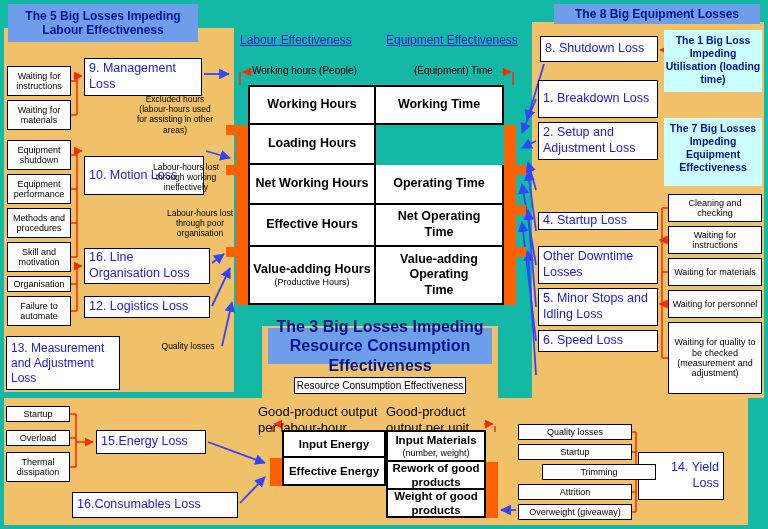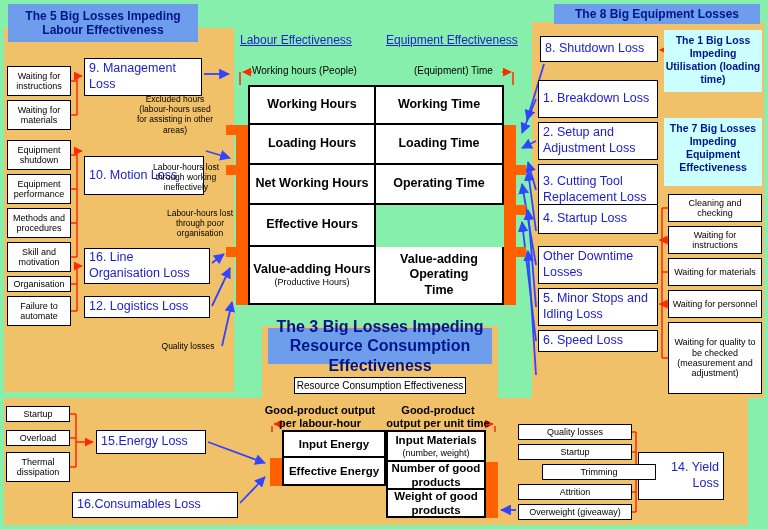--- a/index.html
+++ b/index.html
@@ -1,33 +1,33 @@
 <!DOCTYPE html>
 <html style="--panel: #F1C169; --header-bg: #6E9EEB; --header-text: #00148C; --cyan-bg: #CCFFFF; --loss-text: #2020D0; --link-text: #2222CC; --bar-orange: #FF6000; --arrow-red: #FF2A00; --arrow-blue: #3344FF;"><head>
 <meta charset="utf-8">
 <style>
   html,body{margin:0;padding:0;background:#fff}
-  .stage{position:relative;width:768px;height:529px;background:#86efac;font-family:"Liberation Sans",sans-serif;color:#000;overflow:hidden}
+  .stage{position:relative;width:768px;height:529px;background:#14b8a6;font-family:"Liberation Sans",sans-serif;color:#000;overflow:hidden}
   .abs{position:absolute;box-sizing:border-box}
   .panel{background:var(--panel)}
   .bhdr{background:var(--header-bg);color:var(--header-text);font-weight:bold;display:flex;align-items:center;justify-content:center;text-align:center;line-height:1.2}
   .chdr{background:var(--cyan-bg);color:var(--header-text);font-weight:bold;text-align:center;font-size:10.5px;line-height:1.25;padding-top:4px}
   .wbox{background:#fff;border:1px solid #000;font-size:9px;line-height:1.15;display:flex;align-items:center;justify-content:center;text-align:center;padding:1px}
   .lossbox{background:#fff;border:1px solid #000;color:var(--loss-text);font-size:12.5px;line-height:1.25;display:flex;align-items:center;padding:1px 4px}
   .lossbox.ctr{justify-content:center;text-align:right}
   .cell{background:#fff;border:2px solid #000;font-weight:bold;font-size:12.5px;line-height:1.25;display:flex;flex-direction:column;align-items:center;justify-content:center;text-align:center;padding:0 2px}
   .cell.nt{border-top-width:0}
   .cell.nl{border-left-width:0}
   .cell.sm{font-size:11.5px}
   .cell .sub{font-size:9px;font-weight:normal}
   .orange{background:var(--bar-orange)}
   .note{font-size:8.5px;line-height:1.2;text-align:center}
   .linkhead{color:var(--link-text);text-decoration:underline;font-size:12px;cursor:pointer;white-space:nowrap}
   .axis{font-size:10px;white-space:nowrap}
-  .bcolhdr{font-size:11px;font-weight:bold;text-align:center;line-height:1.2}
+  .bcolhdr{font-size:13px;font-weight:normal;text-align:left;line-height:1.2}
   .resbox{background:#fff;border:1px solid #000;font-size:10px;display:flex;align-items:center;justify-content:center;text-align:center}
   .arrows{position:absolute;left:0;top:0;pointer-events:none}
   .ln-red path{stroke:var(--arrow-red);fill:none;stroke-width:1.5}
   .ln-blue path{stroke:var(--arrow-blue);fill:none;stroke-width:1.8}
   .fr{fill:var(--arrow-red)}
   .fb{fill:var(--arrow-blue)}
 </style>
 </head>
 <body>
 
@@ -105,75 +105,75 @@
   <div class="abs wbox" style="left:7px;top:174px;width:64px;height:30px">Equipment performance</div>
   <div class="abs wbox" style="left:7px;top:242px;width:64px;height:30px">Skill and motivation</div>
   <div class="abs wbox" style="left:7px;top:208px;width:64px;height:30px">Methods and procedures</div>
   <div class="abs wbox" style="left:7px;top:276px;width:64px;height:16px">Organisation</div>
   <div class="abs wbox" style="left:7px;top:296px;width:64px;height:30px">Failure to automate</div>
 
   <div class="abs lossbox" style="left:84px;top:58px;width:118px;height:38px">9. Management Loss</div>
   <div class="abs lossbox" style="left:84px;top:156px;width:120px;height:39px">10. Motion Loss</div>
   <div class="abs lossbox" style="left:84px;top:248px;width:126px;height:36px">16. Line Organisation Loss</div>
   <div class="abs lossbox" style="left:84px;top:296px;width:126px;height:22px">12. Logistics Loss</div>
+  <div class="abs lossbox" style="left:6px;top:336px;width:114px;height:54px;font-size:12px">13. Measurement and Adjustment Loss</div>
 
   <div class="abs note" style="left:136px;top:94px;width:78px">Excluded hours (labour-hours used for assisting in other areas)</div>
   <div class="abs note" style="left:142px;top:162px;width:88px">Labour-hours lost through working ineffectively</div>
   <div class="abs note" style="left:166px;top:208px;width:68px">Labour-hours lost through poor organisation</div>
   <div class="abs note" style="left:156px;top:341px;width:64px">Quality losses</div>
 
   <div class="abs cell" style="left:248px;top:85px;width:128px;height:40px">Working Hours</div>
   <div class="abs cell nt" style="left:248px;top:125px;width:128px;height:40px">Loading Hours</div>
   <div class="abs cell nt" style="left:248px;top:165px;width:128px;height:40px">Net Working Hours</div>
   <div class="abs cell nt" style="left:248px;top:205px;width:128px;height:42px">Effective Hours</div>
   <div class="abs cell nt" style="left:248px;top:247px;width:128px;height:58px">
     <span>Value-adding Hours</span>
     <span class="sub">(Productive Hours)</span>
   </div>
 
   <div class="abs cell nl" style="left:376px;top:85px;width:128px;height:40px">Working Time</div>
-  <div class="abs cell nt nl" style="left:376px;top:125px;width:128px;height:40px">Loading Time</div>
   <div class="abs cell nt nl" style="left:376px;top:165px;width:128px;height:40px">Operating Time</div>
+  <div class="abs cell nt nl" style="left:376px;top:205px;width:128px;height:42px;padding:0 16px">Net Operating Time</div>
   <div class="abs cell nt nl" style="left:376px;top:247px;width:128px;height:58px;padding:0 20px">Value-adding Operating Time</div>
 
   <div class="abs orange" style="left:236px;top:125px;width:12px;height:180px"></div>
   <div class="abs orange" style="left:226px;top:125px;width:10px;height:10px"></div>
   <div class="abs orange" style="left:226px;top:165px;width:10px;height:10px"></div>
   <div class="abs orange" style="left:226px;top:247px;width:10px;height:10px"></div>
   <div class="abs orange" style="left:504px;top:125px;width:12px;height:180px"></div>
   <div class="abs orange" style="left:516px;top:165px;width:10px;height:10px"></div>
   <div class="abs orange" style="left:516px;top:205px;width:10px;height:10px"></div>
   <div class="abs orange" style="left:516px;top:247px;width:10px;height:10px"></div>
 
   <div class="abs lossbox" style="left:540px;top:36px;width:118px;height:26px">8. Shutdown Loss</div>
   <div class="abs lossbox" style="left:538px;top:80px;width:120px;height:38px">1. Breakdown Loss</div>
   <div class="abs lossbox" style="left:538px;top:122px;width:120px;height:38px">2. Setup and Adjustment Loss</div>
-  <div class="abs lossbox" style="left:538px;top:164px;width:120px;height:52px">3. Cutting Tool Replacement Loss</div>
-  <div class="abs lossbox" style="left:538px;top:204px;width:120px;height:30px">4. Startup Loss</div>
+  <div class="abs lossbox" style="left:538px;top:212px;width:120px;height:18px">4. Startup Loss</div>
   <div class="abs lossbox" style="left:538px;top:246px;width:120px;height:38px">Other Downtime Losses</div>
   <div class="abs lossbox" style="left:538px;top:288px;width:120px;height:38px">5. Minor Stops and Idling Loss</div>
   <div class="abs lossbox" style="left:538px;top:330px;width:120px;height:22px">6. Speed Loss</div>
 
   <div class="abs wbox" style="left:668px;top:194px;width:94px;height:28px">Cleaning and checking</div>
   <div class="abs wbox" style="left:668px;top:226px;width:94px;height:28px">Waiting for instructions</div>
   <div class="abs wbox" style="left:668px;top:258px;width:94px;height:28px">Waiting for materials</div>
   <div class="abs wbox" style="left:668px;top:290px;width:94px;height:28px">Waiting for personnel</div>
   <div class="abs wbox" style="left:668px;top:322px;width:94px;height:72px">Waiting for quality to be checked (measurement and adjustment)</div>
 
   <div class="abs resbox" style="left:294px;top:377px;width:172px;height:17px">Resource Consumption Effectiveness</div>
   <div class="abs bcolhdr" style="left:258px;top:404px;width:124px">Good-product output per labour-hour</div>
   <div class="abs bcolhdr" style="left:386px;top:404px;width:104px">Good-product output per unit time</div>
 
   <div class="abs cell sm" style="left:282px;top:430px;width:104px;height:28px">Input Energy</div>
   <div class="abs cell sm nt" style="left:282px;top:458px;width:104px;height:28px">Effective Energy</div>
   <div class="abs cell sm" style="left:386px;top:430px;width:100px;height:32px">
     <span>Input Materials</span>
     <span class="sub">(number, weight)</span>
   </div>
-  <div class="abs cell sm nt" style="left:386px;top:462px;width:100px;height:28px">Number of good products</div>
+  <div class="abs cell sm nt" style="left:386px;top:462px;width:100px;height:28px">Rework of good products</div>
   <div class="abs cell sm nt" style="left:386px;top:490px;width:100px;height:28px">Weight of good products</div>
 
   <div class="abs orange" style="left:270px;top:458px;width:12px;height:28px"></div>
   <div class="abs orange" style="left:486px;top:462px;width:12px;height:56px"></div>
 
   <div class="abs lossbox" style="left:96px;top:430px;width:110px;height:24px">15.Energy Loss</div>
   <div class="abs lossbox" style="left:72px;top:492px;width:166px;height:26px">16.Consumables Loss</div>
   <div class="abs lossbox ctr" style="left:638px;top:452px;width:86px;height:48px">14. Yield Loss</div>
 
   <div class="abs wbox" style="left:6px;top:406px;width:64px;height:16px">Startup</div>

